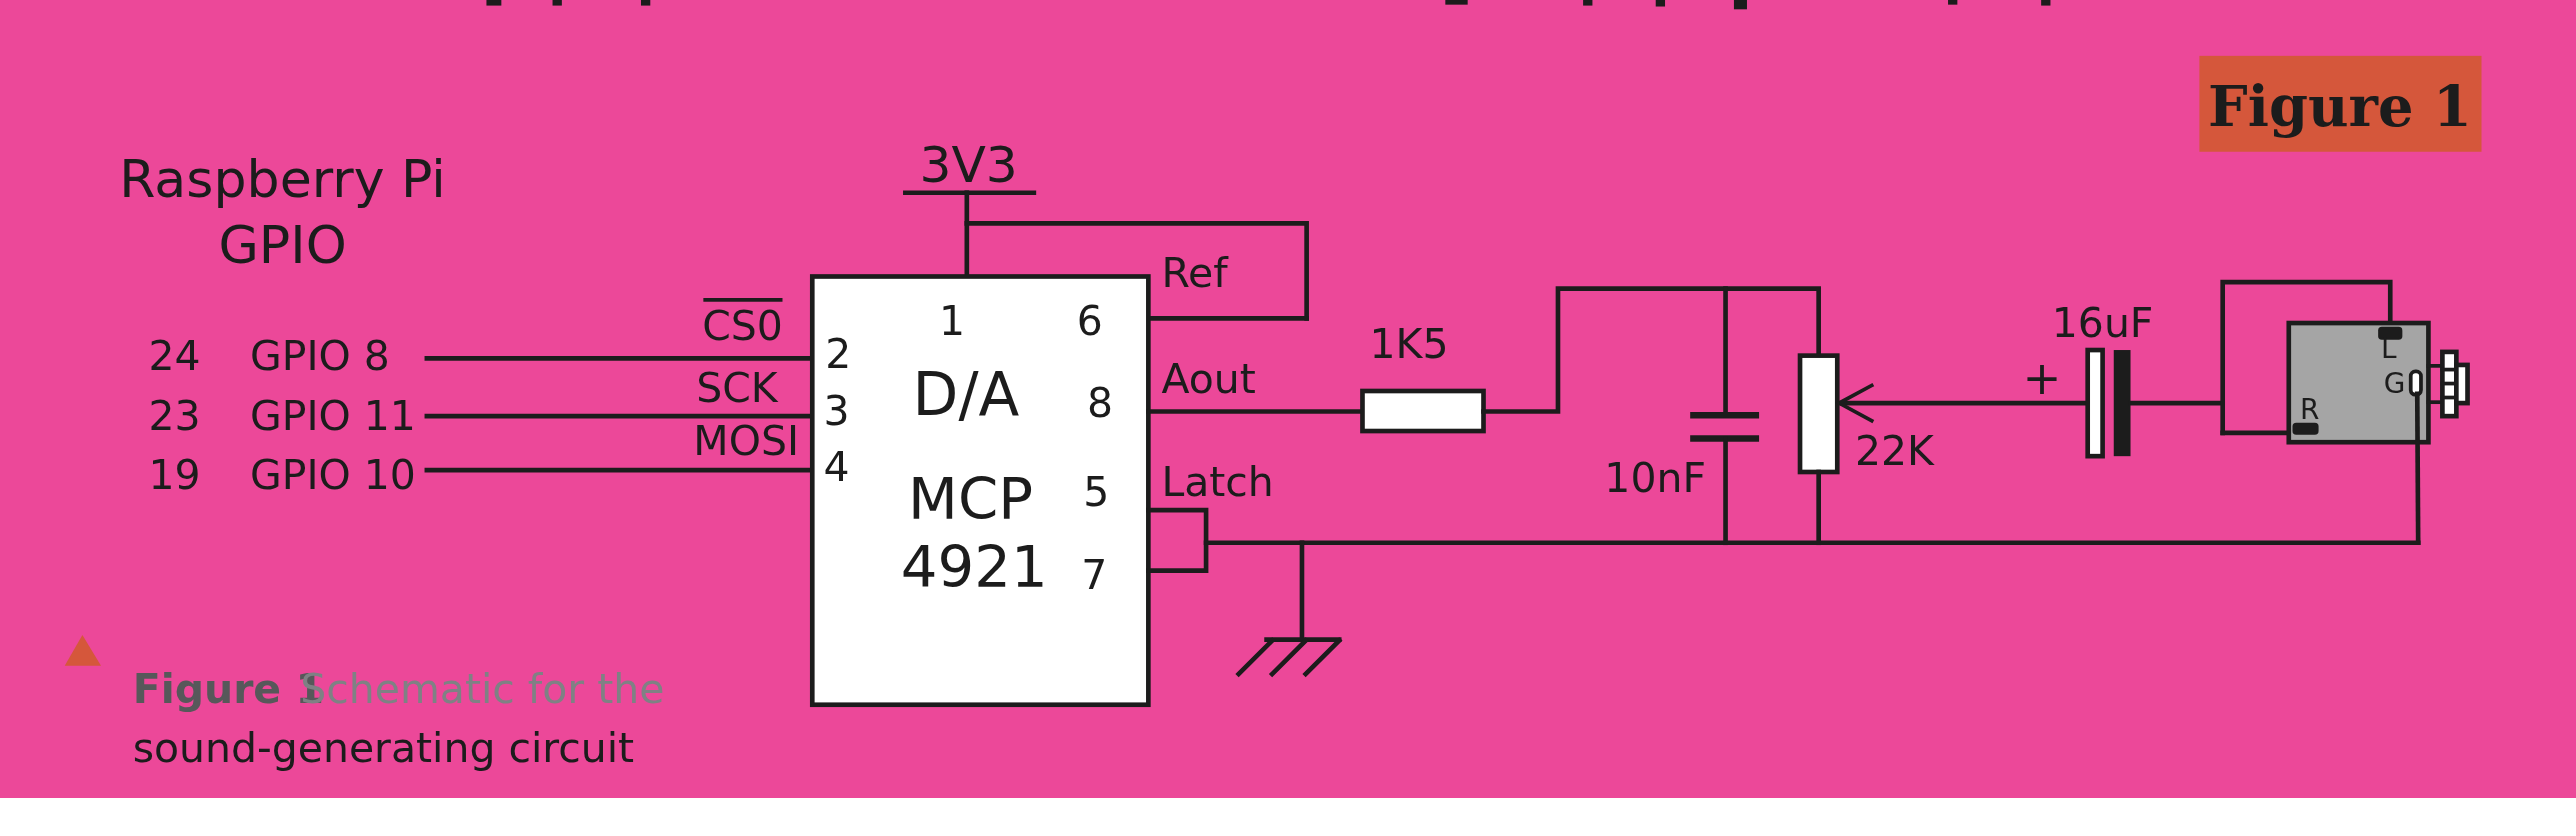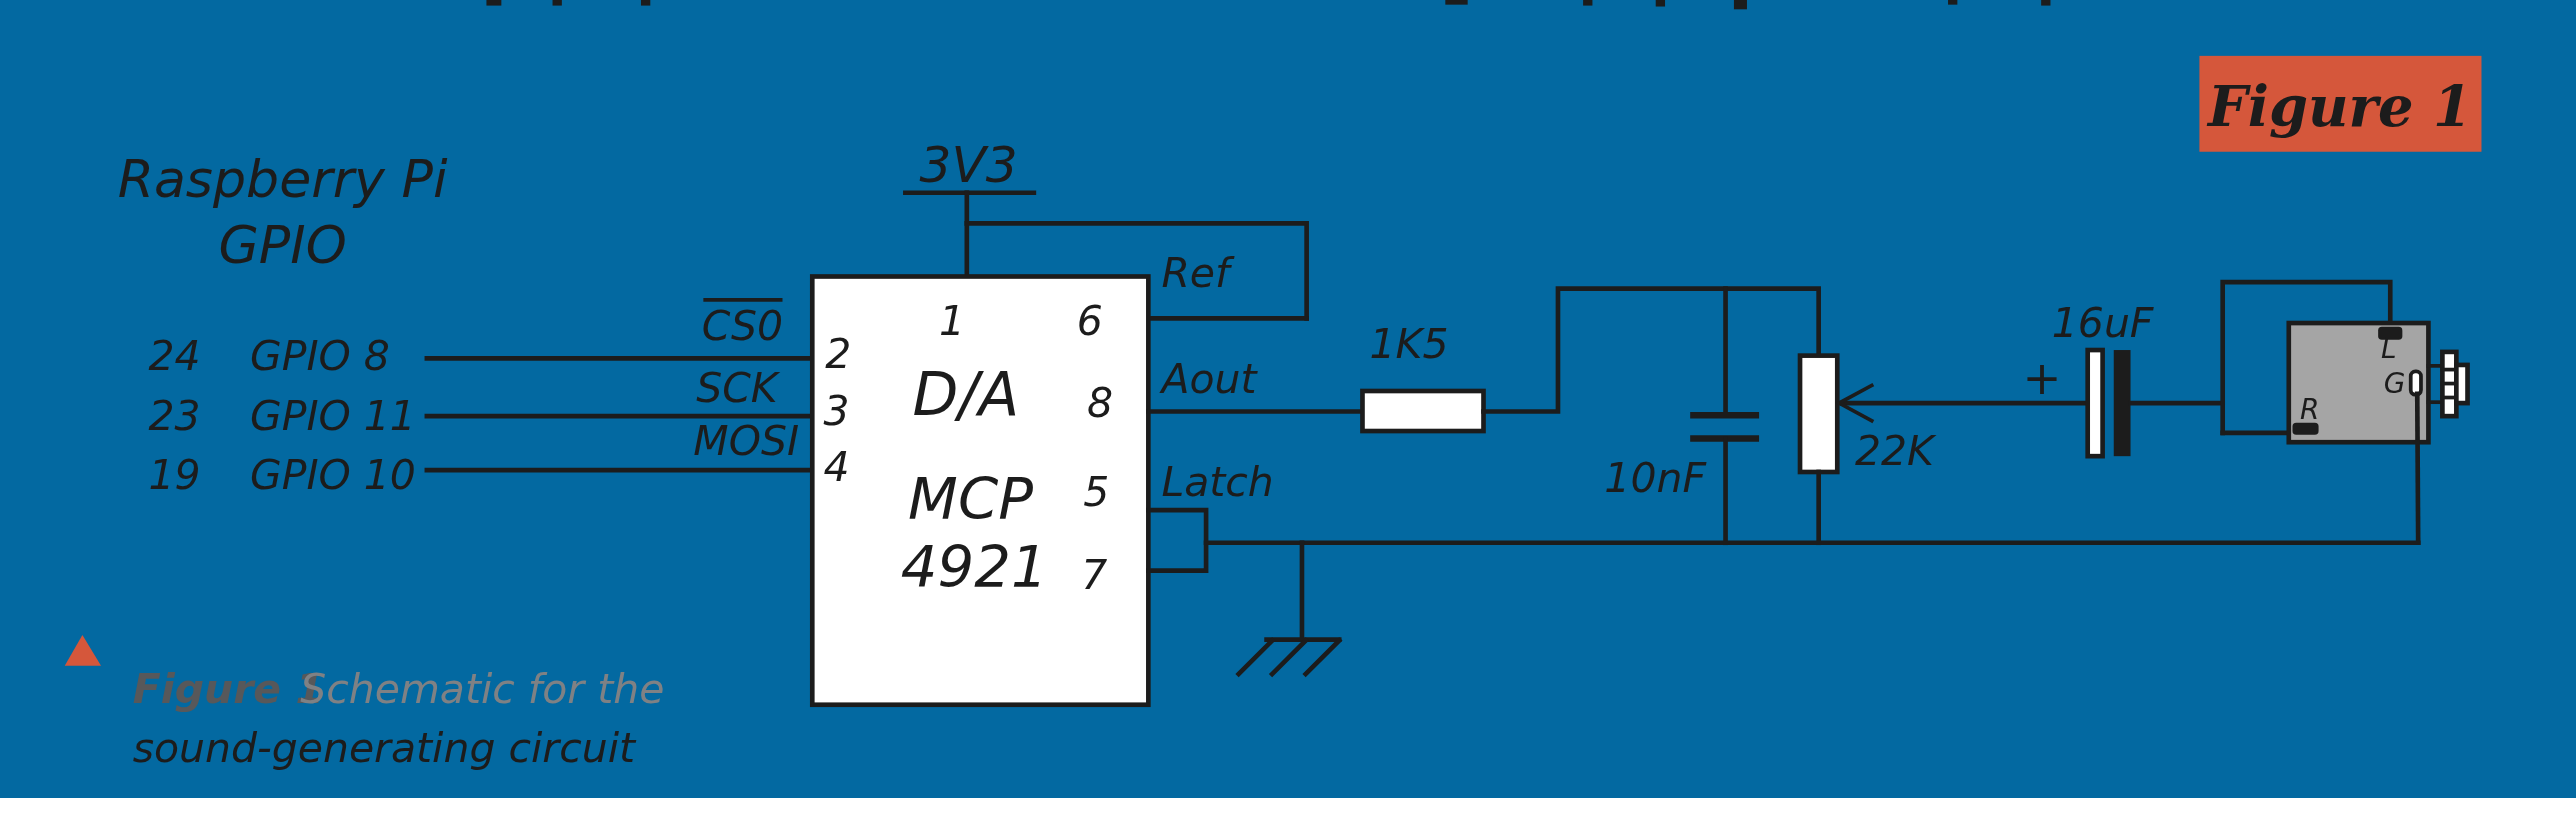--- a/index.html
+++ b/index.html
@@ -1,22 +1,21 @@
 <!DOCTYPE html>
 <html style="font-size:15px"><head>
 <meta charset="utf-8">
 <style>
   html,body{margin:0;padding:0;background:#ffffff;}
   .screenshot{
     position:relative;
     width:2576px;height:798px;
-    background:#0369a1;
+    background:#ec4899;
     font-family:"DejaVu Sans",sans-serif;
     overflow:hidden;
-    font-style:italic;
   }
   svg{display:block;}
   svg text{fill:#1c1c1c;}
   .wire{stroke:#1c1c1c;stroke-width:5;fill:none;stroke-linecap:square;}
   .thin{stroke:#1c1c1c;stroke-width:4;fill:none;stroke-linecap:square;}
   .boxed{fill:#ffffff;stroke:#1c1c1c;stroke-width:5;}
   .lbl{font-size:44px;}
   .digit{font-size:44px;}
   .mid{text-anchor:middle;}
   .end{text-anchor:end;}

